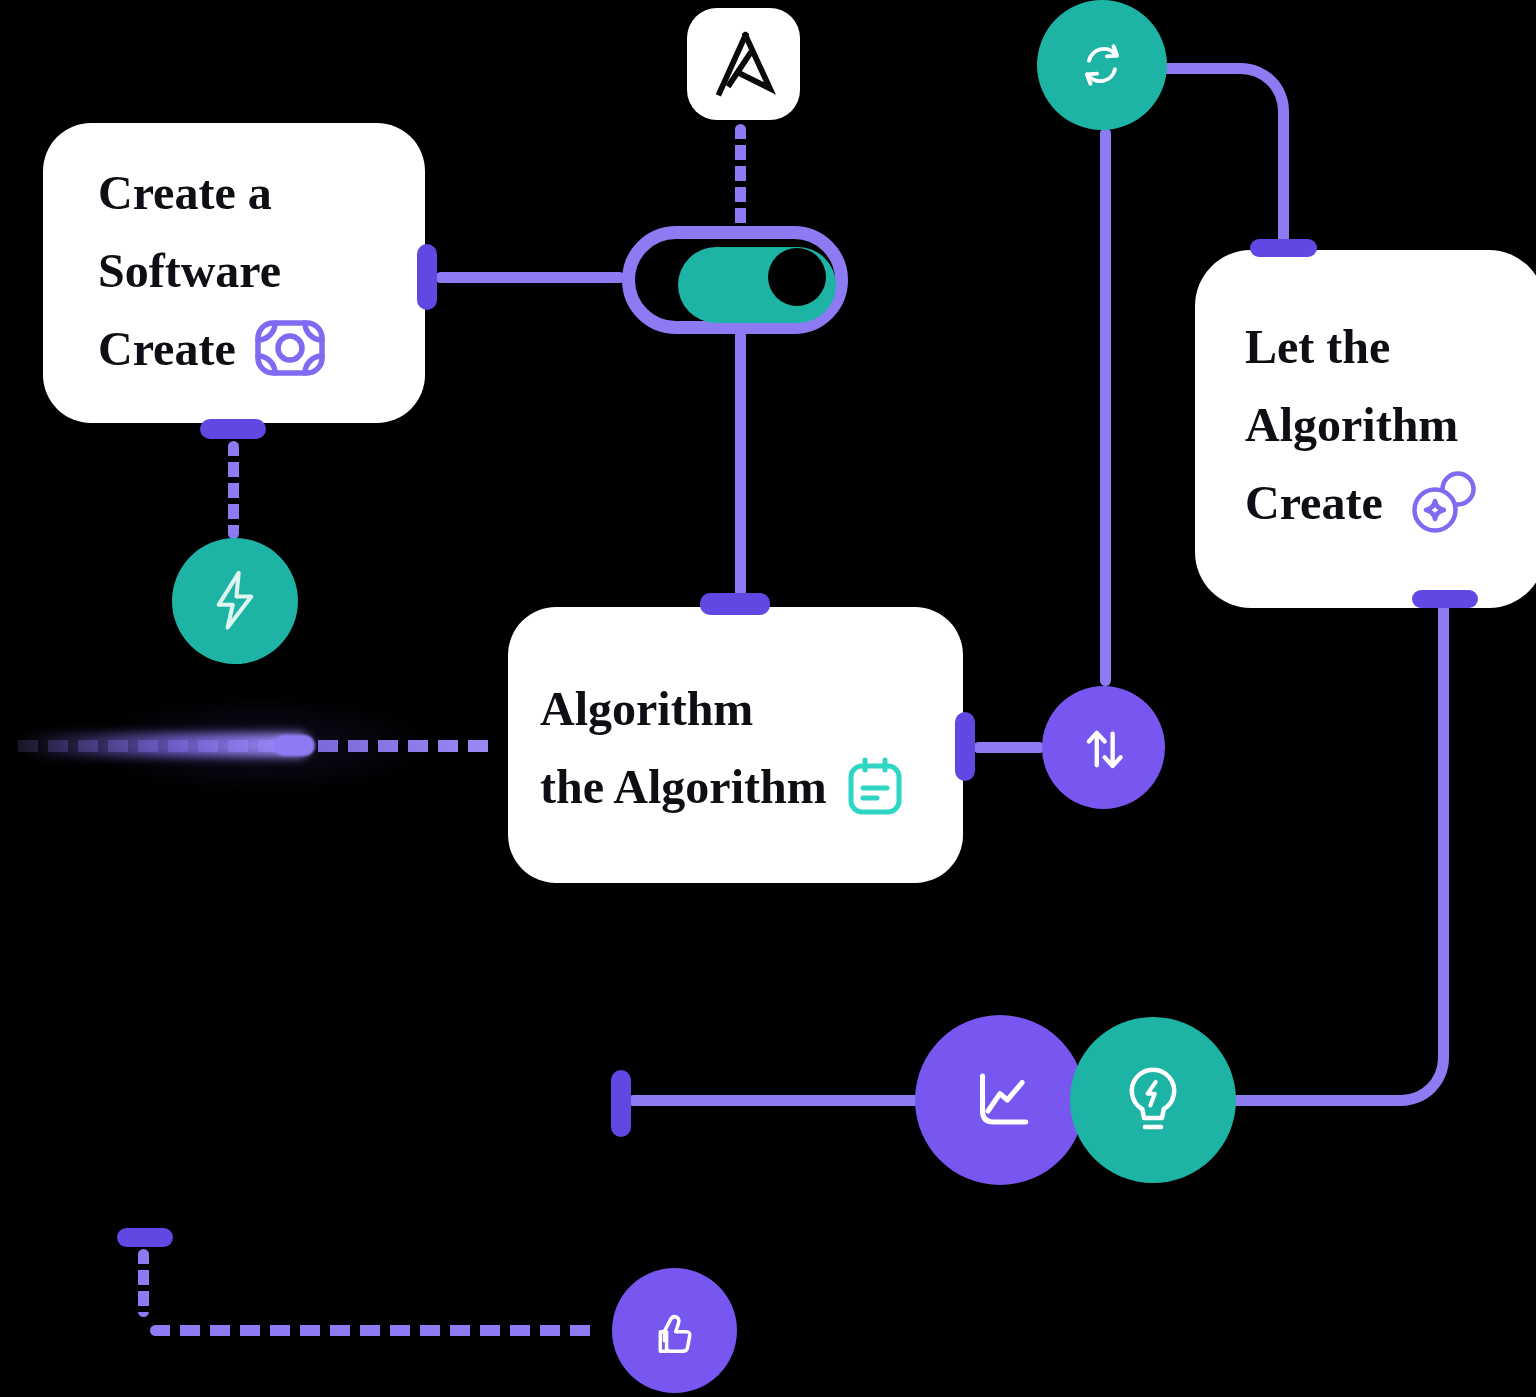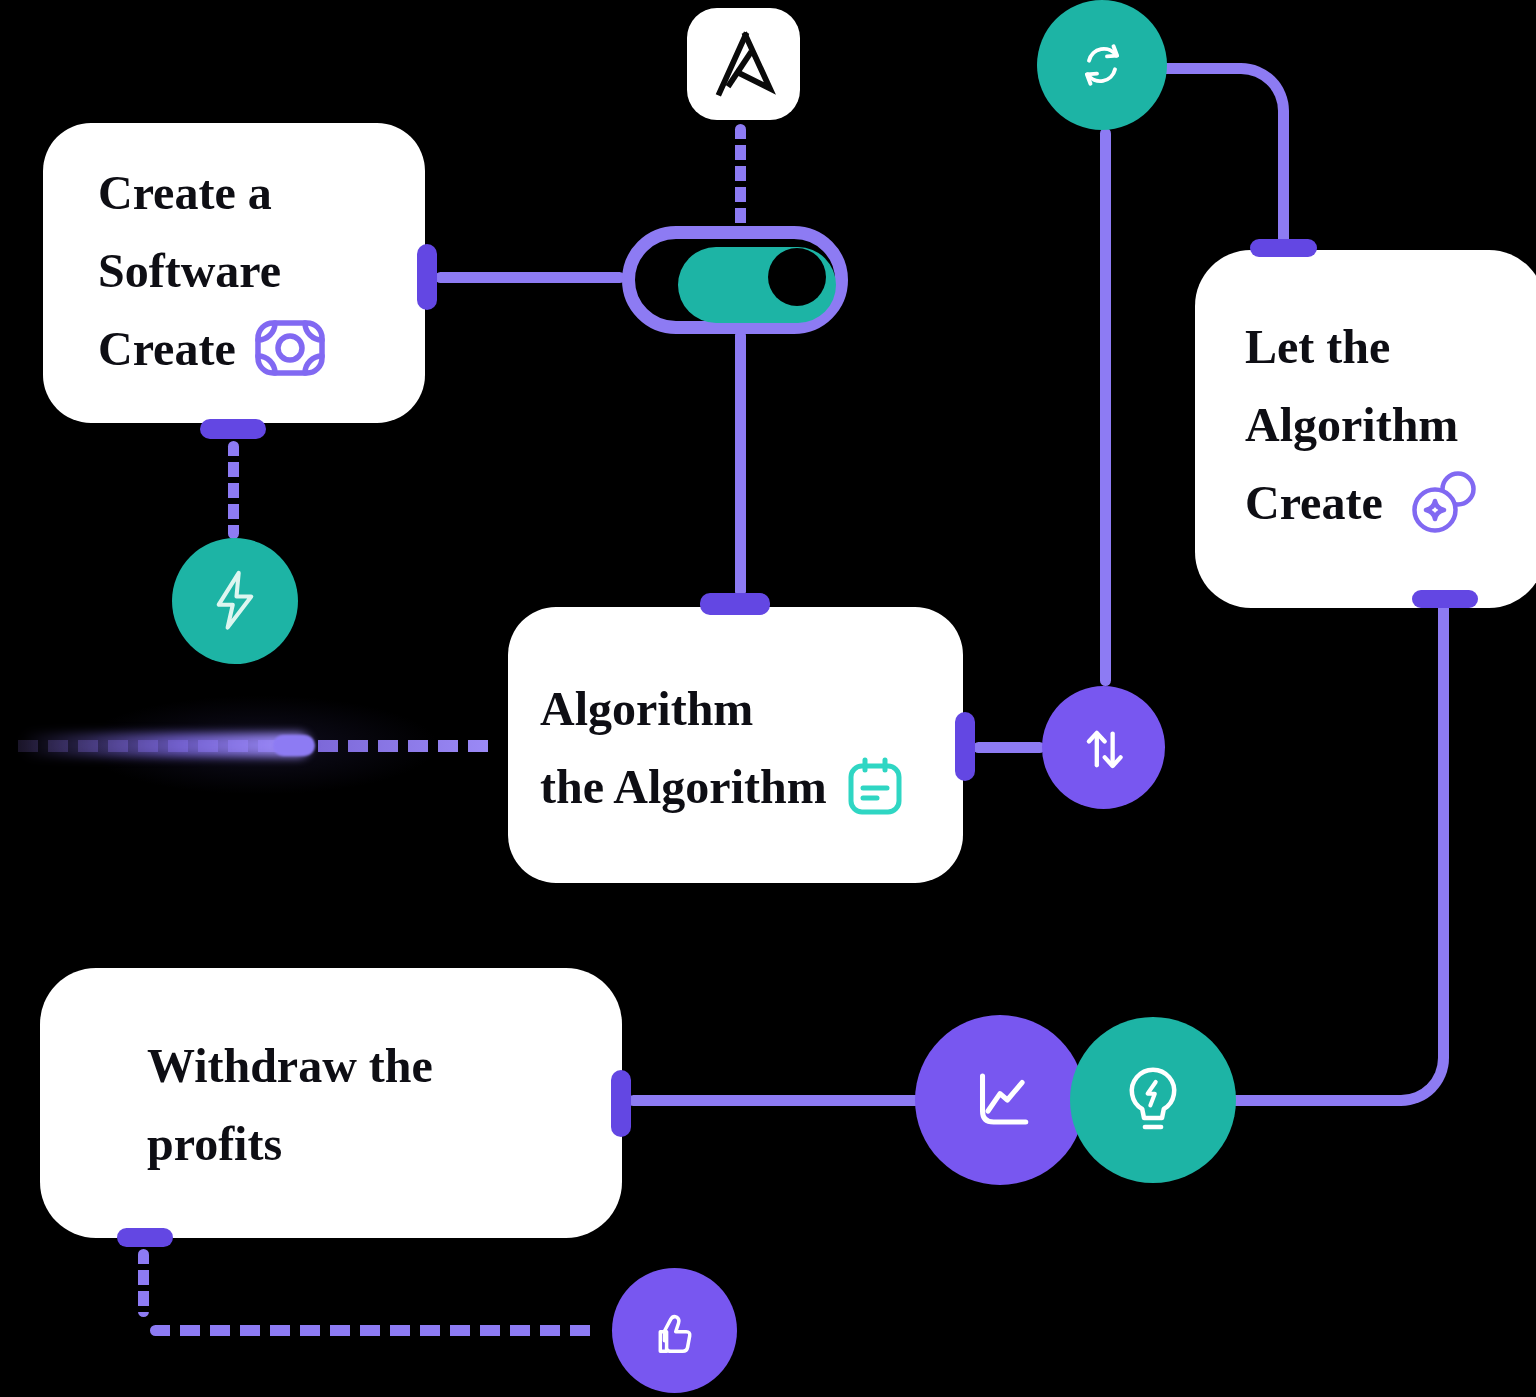--- a/index.html
+++ b/index.html
@@ -195,28 +195,20 @@
           <circle cx="51" cy="21" r="15.5"></circle>
           <circle cx="28" cy="42" r="20.5" fill="#ffffff"></circle>
           <path d="M28 33 Q29.5 40.5 37 42 Q29.5 43.5 28 51 Q26.5 43.5 19 42 Q26.5 40.5 28 33 Z"></path>
         </g>
       </svg>
     </div>
   </div>
   <div id="tab3-top" class="tab"></div>
   <div id="tab3-bottom" class="tab"></div>
 
-  <div id="card4" class="card">
-    <div class="tl">
-        <span>Withdraw the</span>
-      </div>
-    <div class="tl">
-        <span>profits</span>
-      </div>
-  </div>
   <div id="tab4-right" class="tab"></div>
   <div id="tab4-bottom" class="tab"></div>
 
   <div id="circle-chart" class="circle purple">
     <svg class="icon" width="92" height="92" viewBox="0 0 100 100">
       <g fill="none" stroke="#ffffff" stroke-width="5.5" stroke-linecap="round" stroke-linejoin="round">
         <path d="M31 24 V62 Q31 74 43 74 H78"></path>
         <path d="M37 62 L50 43 L58 50 L74 31"></path>
       </g>
     </svg>

